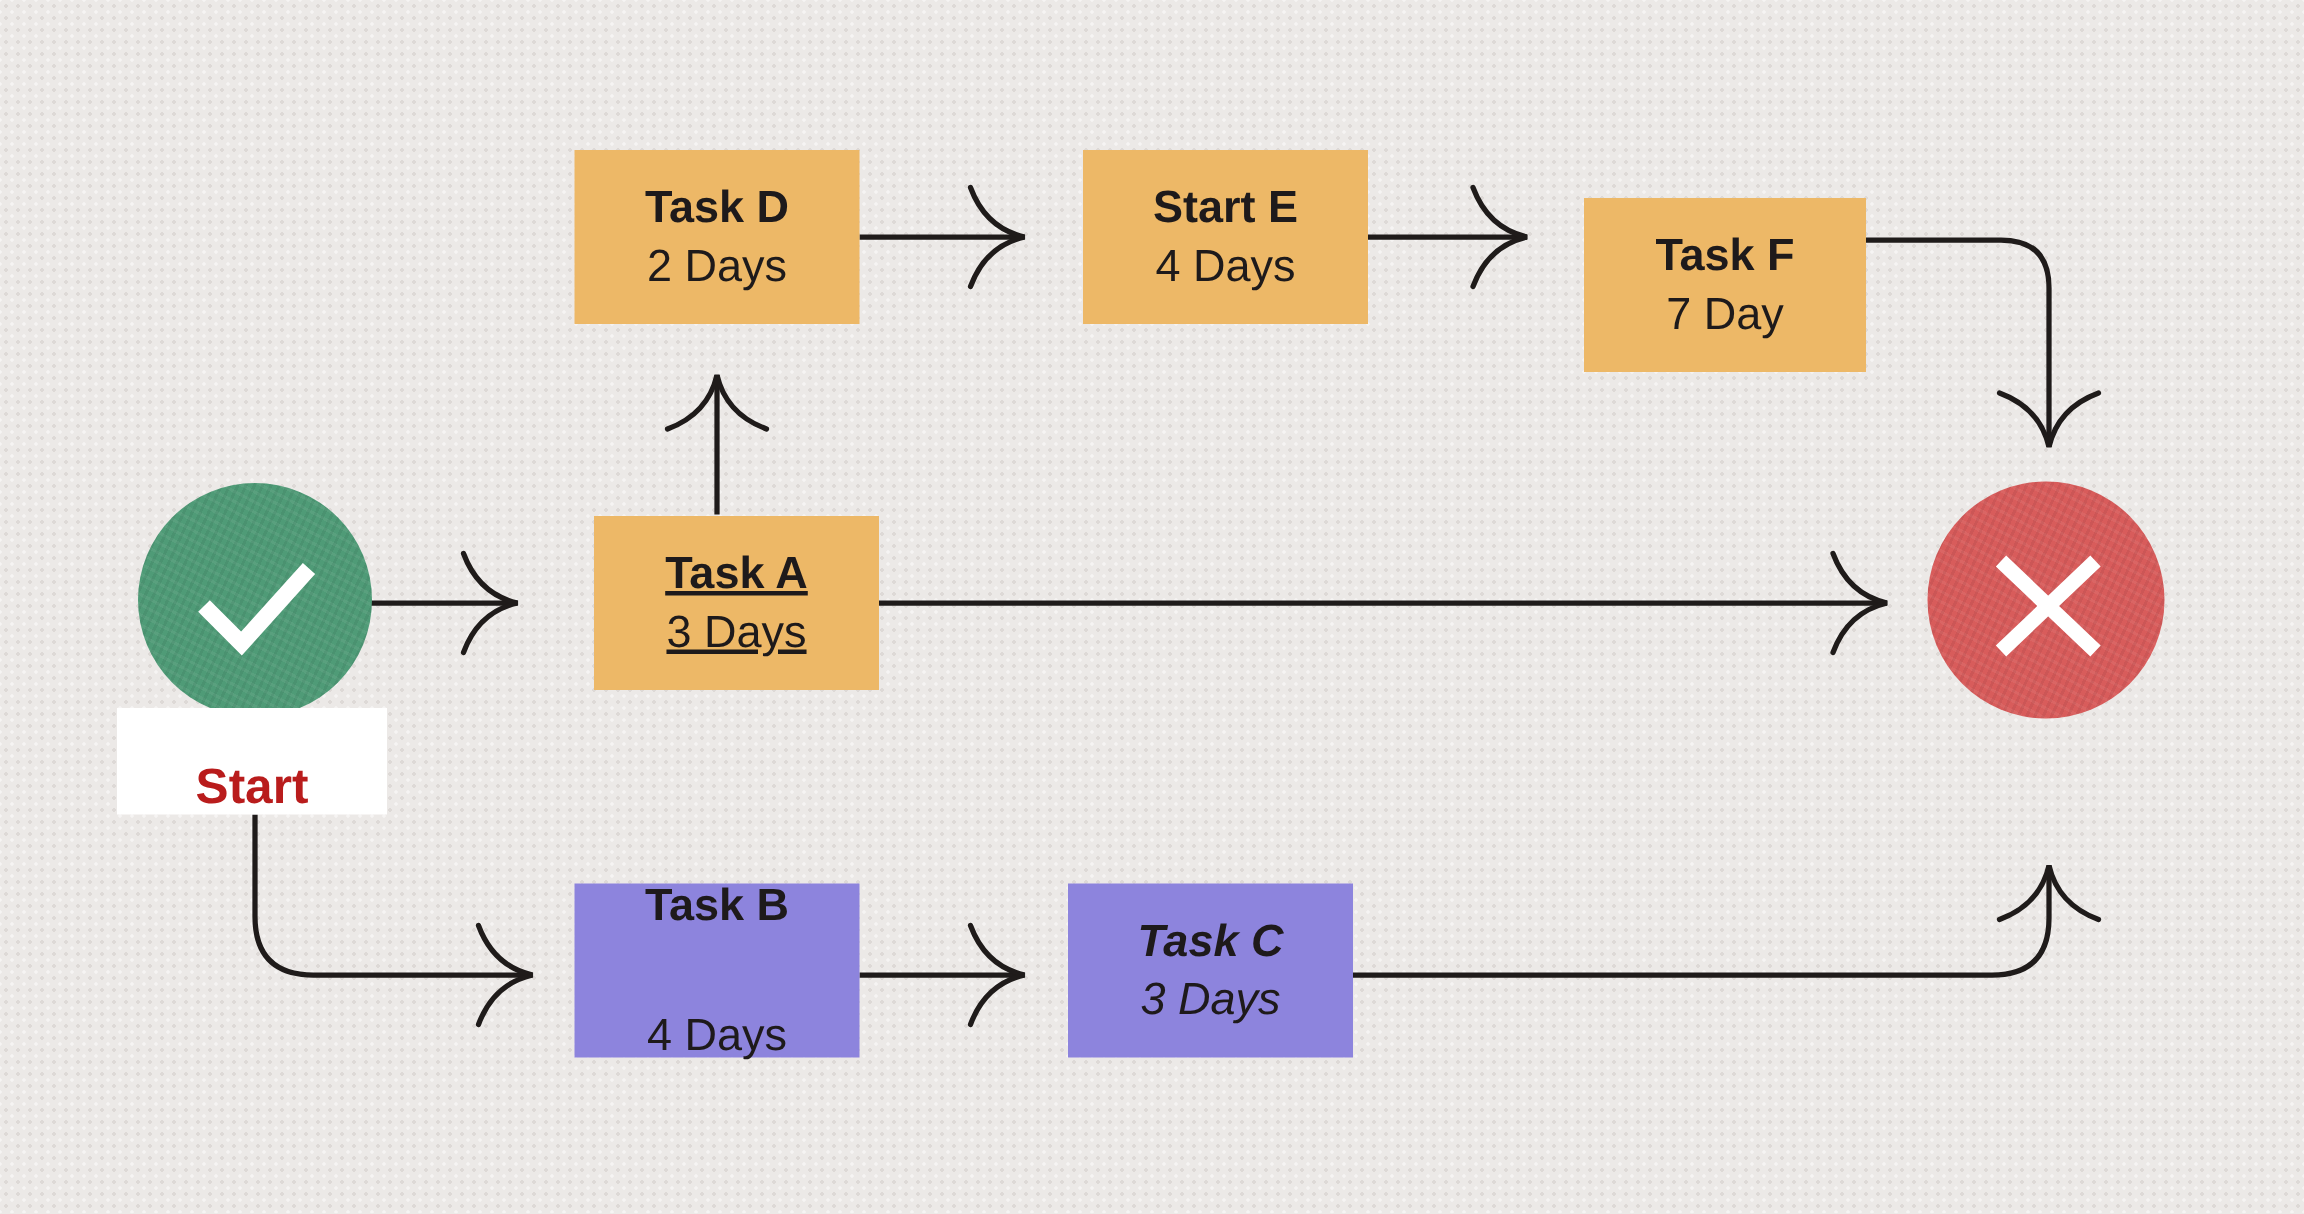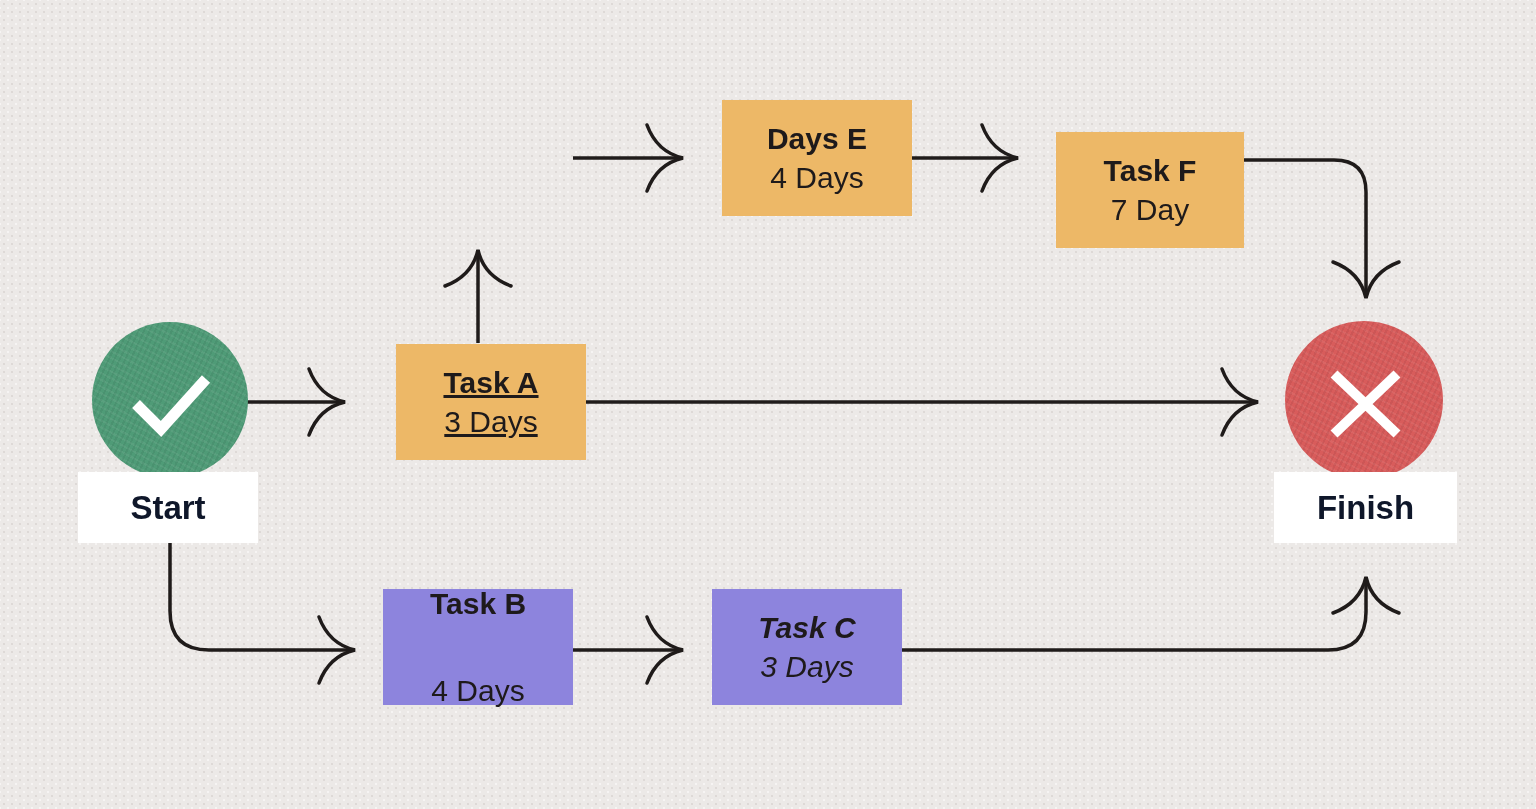--- a/index.html
+++ b/index.html
@@ -41,22 +41,22 @@
     background:
       repeating-linear-gradient(115deg, rgba(0,0,0,0.10) 0 2px, transparent 2px 5px),
       repeating-linear-gradient(28deg, rgba(255,255,255,0.10) 0 2px, transparent 2px 6px);
     opacity:.55;
   }
   #start-circle{left:92px;top:322px;width:156px;height:156px;}
   #finish-circle{left:1285px;top:321px;width:158px;height:158px;}
   .node-circle svg{position:relative;z-index:2;}
   .node-label{
     position:absolute;background:#ffffff;
-    display:flex;align-items:center;justify-content:center;
-    font-weight:bold;font-size:33px;color:#0f172a;
+    display:flex;align-items:flex-end;justify-content:center;
+    font-weight:bold;font-size:33px;color:#b91c1c;
   }
   #start-label{left:78px;top:472px;width:180px;height:71px;}
   #finish-label{left:1274px;top:472px;width:183px;height:71px;}
 </style>
 </head>
 <body>
 
 <div class="stage">
 
   <svg class="arrows" viewBox="0 0 1536 809" xmlns="http://www.w3.org/2000/svg">
@@ -83,26 +83,27 @@
   </div>
   <div class="node-label" id="start-label">
     <span>Start</span>
   </div>
 
   <div class="node-circle" id="finish-circle" style="background-color: rgb(216, 92, 91);">
     <svg width="158" height="158" viewBox="0 0 158 158">
       <path d="M 49 53 L 112 113 M 112 53 L 49 113" fill="none" stroke="#ffffff" stroke-width="10"></path>
     </svg>
   </div>
-  <div class="node-label" id="finish-label">
-    <span>Finish</span>
+
+  <div class="task" id="task-d" style="background-color: rgb(237, 184, 103);">
+    <div class="t">Task D</div>
+    <div class="d">2 Days</div>
   </div>
-
   <div class="task" id="task-e" style="background-color: rgb(237, 184, 103);">
-    <div class="t">Days E</div>
+    <div class="t">Start E</div>
     <div class="d">4 Days</div>
   </div>
   <div class="task" id="task-f" style="background-color: rgb(237, 184, 103);">
     <div class="t">Task F</div>
     <div class="d">7 Day</div>
   </div>
   <div class="task" id="task-a" style="background-color: rgb(237, 184, 103);">
     <div class="t">Task A</div>
     <div class="d">3 Days</div>
   </div>

